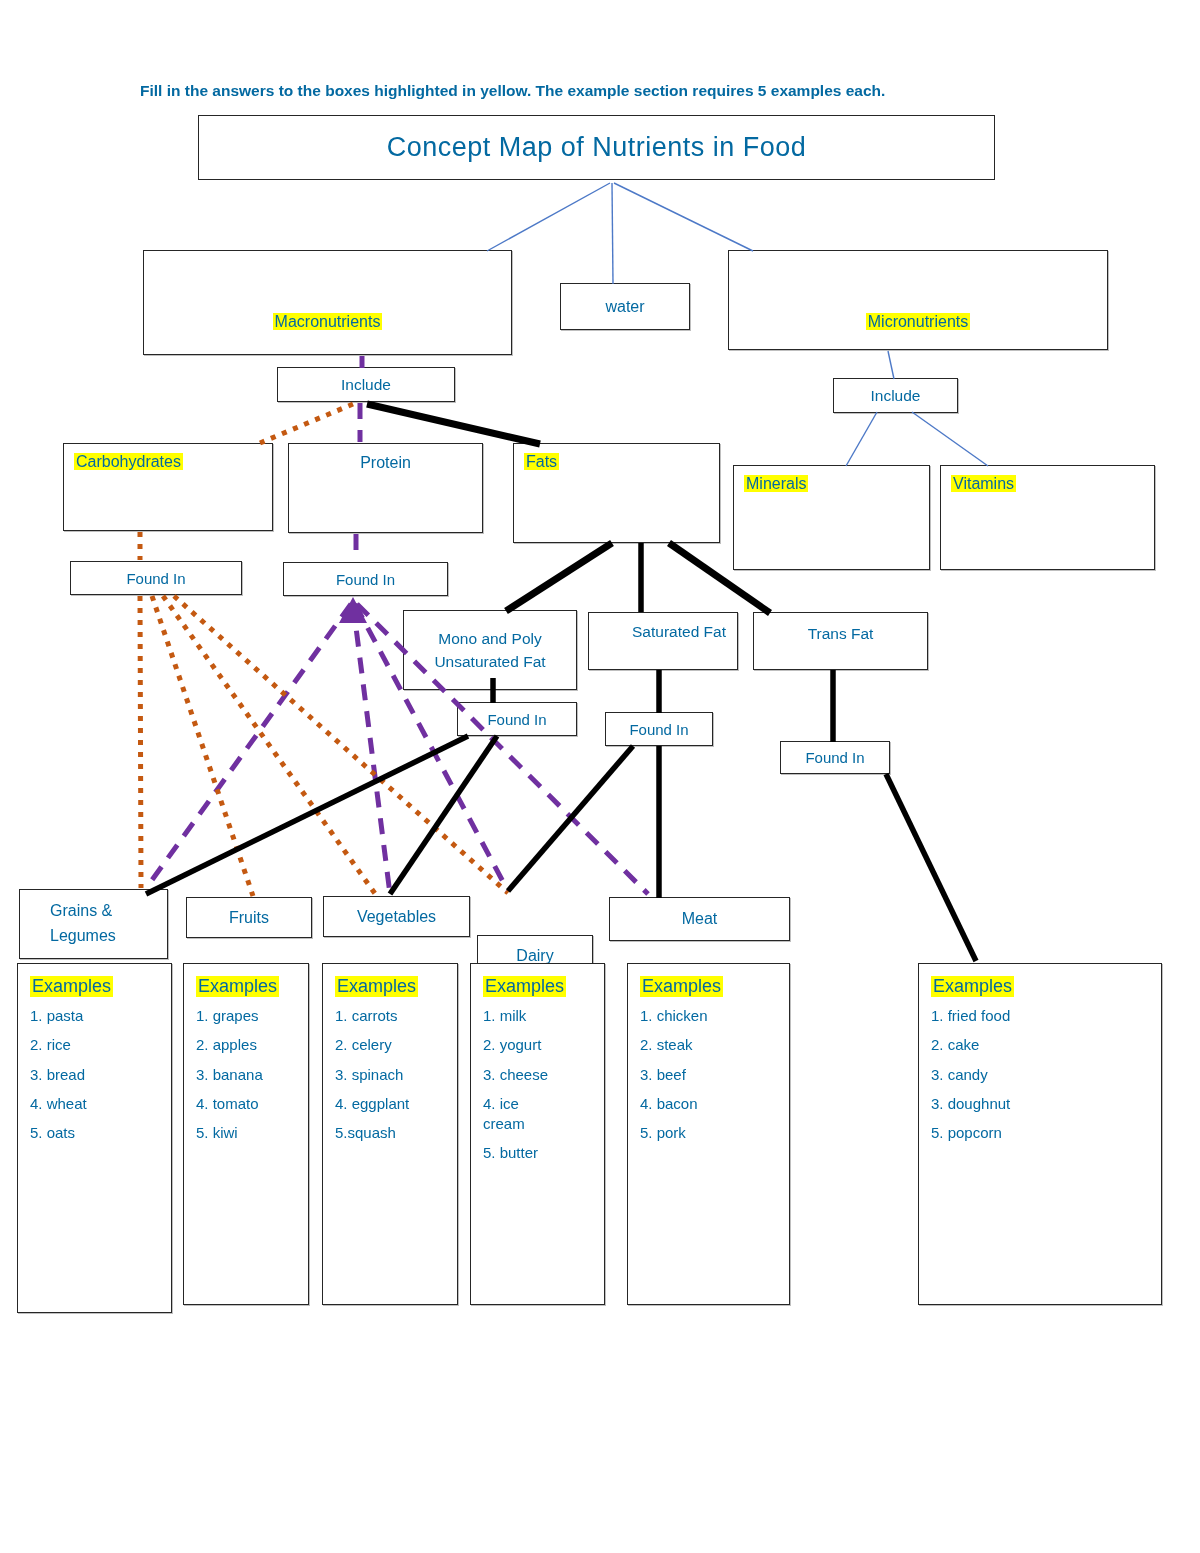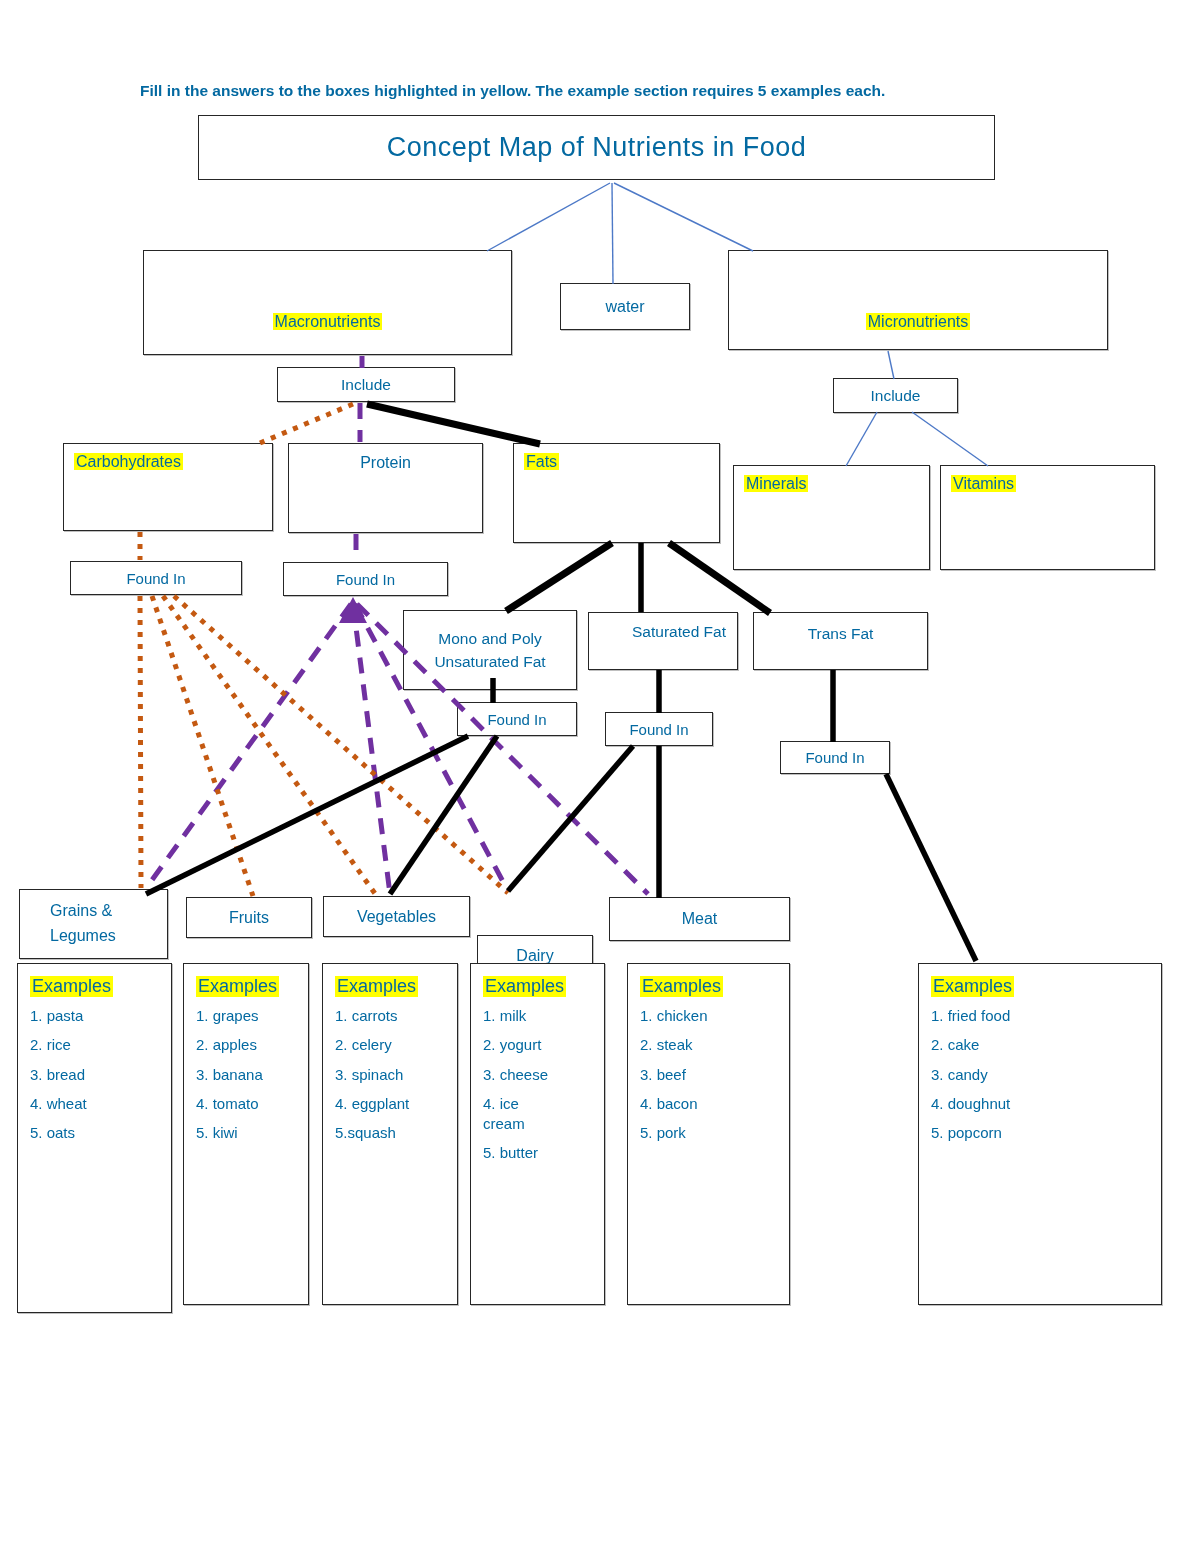--- a/index.html
+++ b/index.html
@@ -201,21 +201,21 @@
     <div class="ex-item">2. steak</div>
     <div class="ex-item">3. beef</div>
     <div class="ex-item">4. bacon</div>
     <div class="ex-item">5. pork</div>
   </div>
   <div class="box excol b-ex6">
     <span class="ex-title hl">Examples</span>
     <div class="ex-item">1. fried food</div>
     <div class="ex-item">2. cake</div>
     <div class="ex-item">3. candy</div>
-    <div class="ex-item">4. doughnut</div>
+    <div class="ex-item">3. doughnut</div>
     <div class="ex-item">5. popcorn</div>
   </div>
 
   <svg id="edges" width="1200" height="1553" viewBox="0 0 1200 1553">
     <g>
       <line class="ln-blue" x1="610" y1="183" x2="487" y2="251"></line>
       <line class="ln-blue" x1="612" y1="183" x2="613" y2="284"></line>
       <line class="ln-blue" x1="614" y1="183" x2="753" y2="251"></line>
       <line class="ln-blue" x1="888" y1="351" x2="894" y2="379"></line>
       <line class="ln-blue" x1="877" y1="412" x2="846" y2="466"></line>

